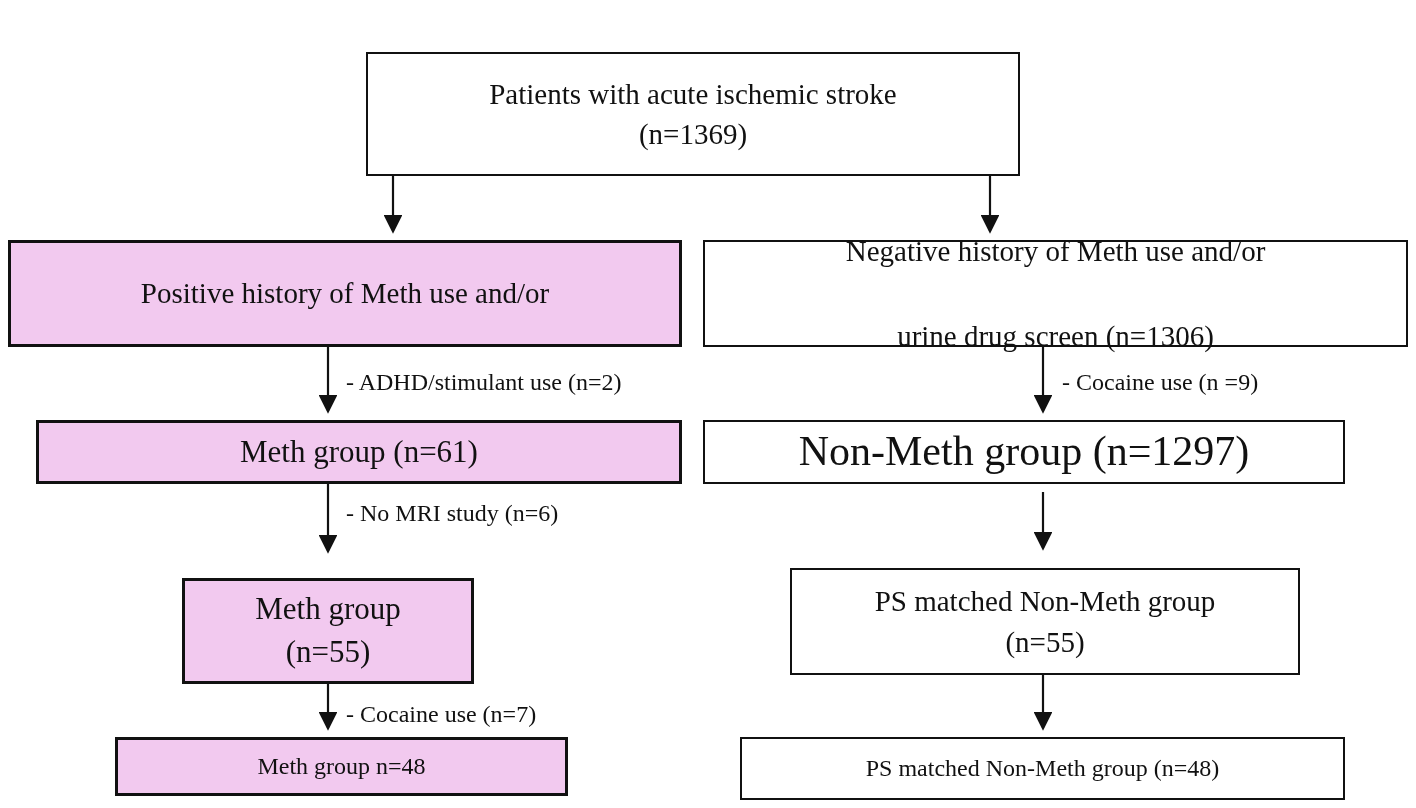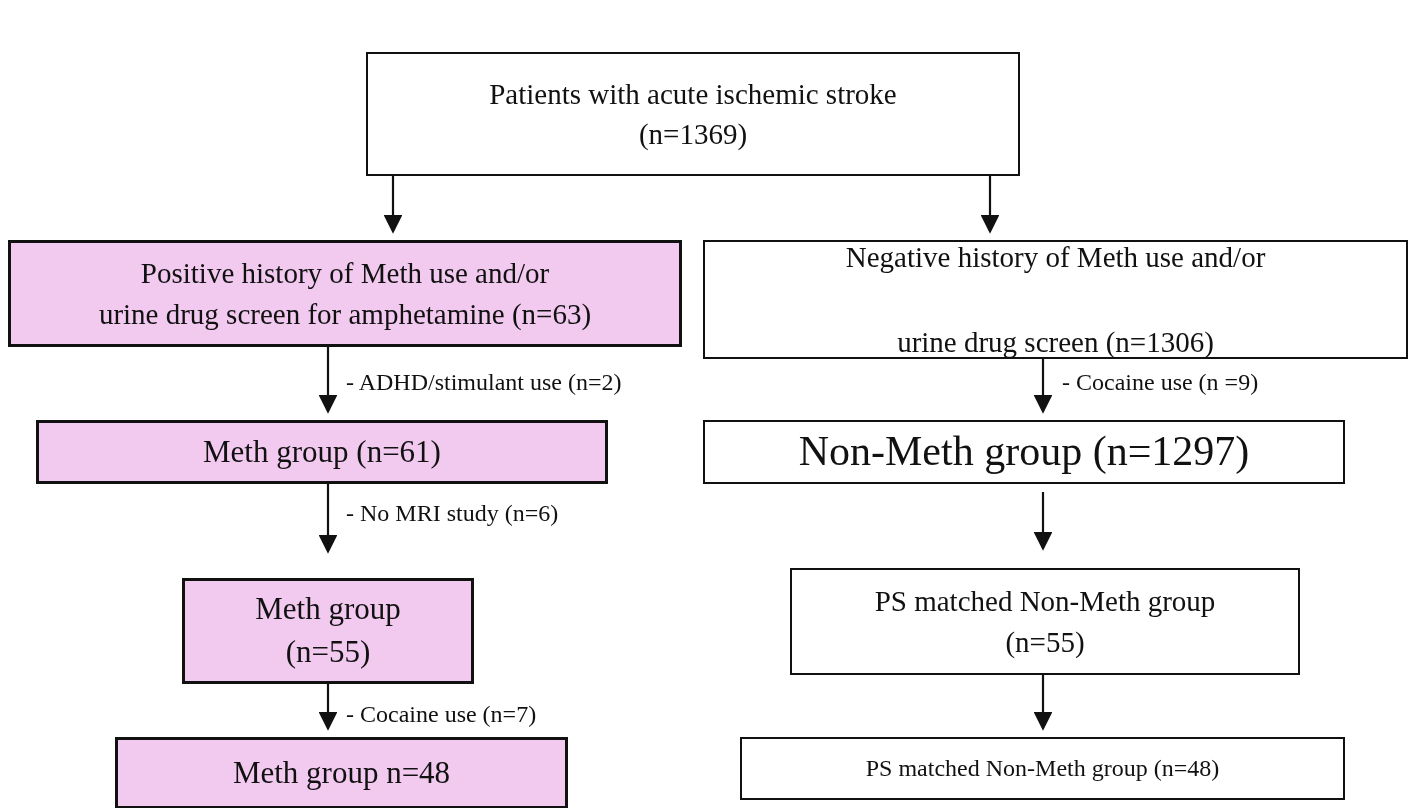--- a/index.html
+++ b/index.html
@@ -44,26 +44,26 @@
   }
   .side-label {
     position: absolute;
     font-size: 24px;
     white-space: nowrap;
     z-index: 1;
   }
   
   .n-total        { left: 366px; top: 8px;   width: 654px; height: 124px; margin-top: 44px; }
   .n-pos-history  { left: 8px;   top: 240px; width: 674px; height: 107px; }
-  .n-neg-history  { left: 703px; top: 240px; width: 705px; height: 119px; gap: 44px; }
-  .n-meth-61      { left: 36px;  top: 420px; width: 572px; height: 64px;  font-size: 31px; }
+  .n-neg-history  { left: 703px; top: 240px; width: 705px; height: 107px; gap: 44px; }
+  .n-meth-61      { left: 36px;  top: 420px; width: 646px; height: 64px;  font-size: 31px; }
   .n-nonmeth-1297 { left: 703px; top: 420px; width: 642px; height: 64px;  font-size: 42px; }
   .n-meth-55      { left: 182px; top: 578px; width: 292px; height: 106px; font-size: 31px; }
   .n-ps-55        { left: 790px; top: 568px; width: 510px; height: 107px; }
-  .n-meth-48      { left: 115px; top: 737px; width: 453px; height: 72px;  font-size: 31px; }
+  .n-meth-48      { left: 115px; top: 737px; width: 453px; height: 59px;  font-size: 24px; }
   .n-ps-48        { left: 740px; top: 737px; width: 605px; height: 63px;  font-size: 24px; }
   
   .lbl-adhd          { left: 346px;  top: 369px; }
   .lbl-cocaine-right { left: 1062px; top: 369px; }
   .lbl-no-mri        { left: 346px;  top: 500px; }
   .lbl-cocaine-left  { left: 346px;  top: 685px; margin-top: 16px; }
 </style>
 </head>
 <body>
 
@@ -91,21 +91,20 @@
     <path d="M1043 675 V728" stroke="#111111" stroke-width="2.2" fill="none" marker-end="url(#arrow)"></path>
   </svg>
 
   <div class="node n-total">
     <div>Patients with acute ischemic stroke</div>
     <div>(n=1369)</div>
   </div>
 
   <div class="node pink n-pos-history">
     <div>Positive history of Meth use and/or</div>
-    <div>urine drug screen for amphetamine (n=63)</div>
   </div>
 
   <div class="side-label lbl-adhd">- ADHD/stimulant use (n=2)</div>
 
   <div class="node pink n-meth-61">
     <div>Meth group (n=61)</div>
   </div>
 
   <div class="side-label lbl-no-mri">- No MRI study (n=6)</div>
 

